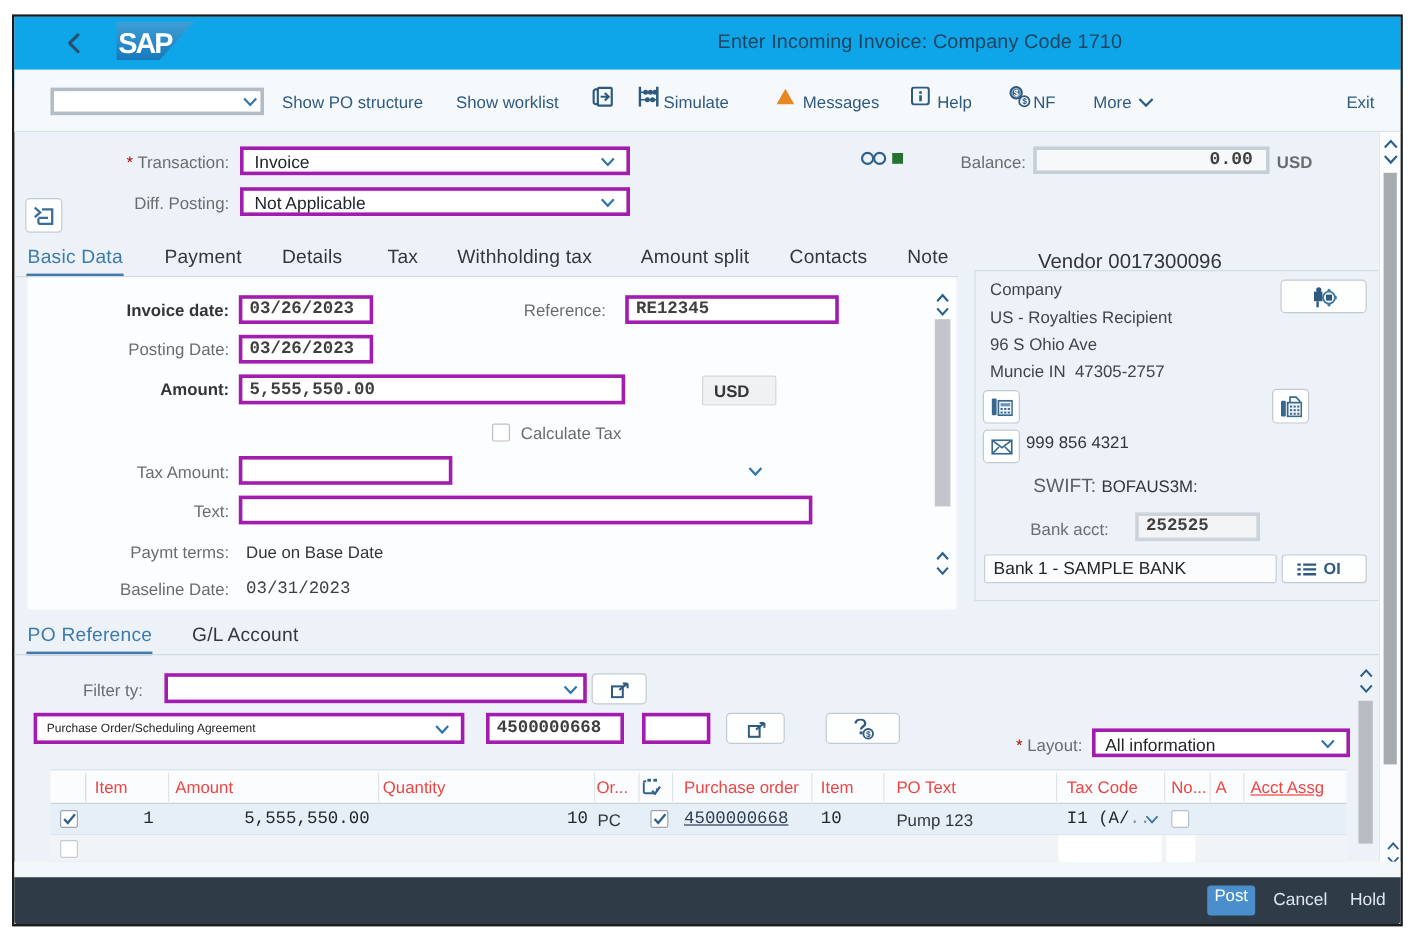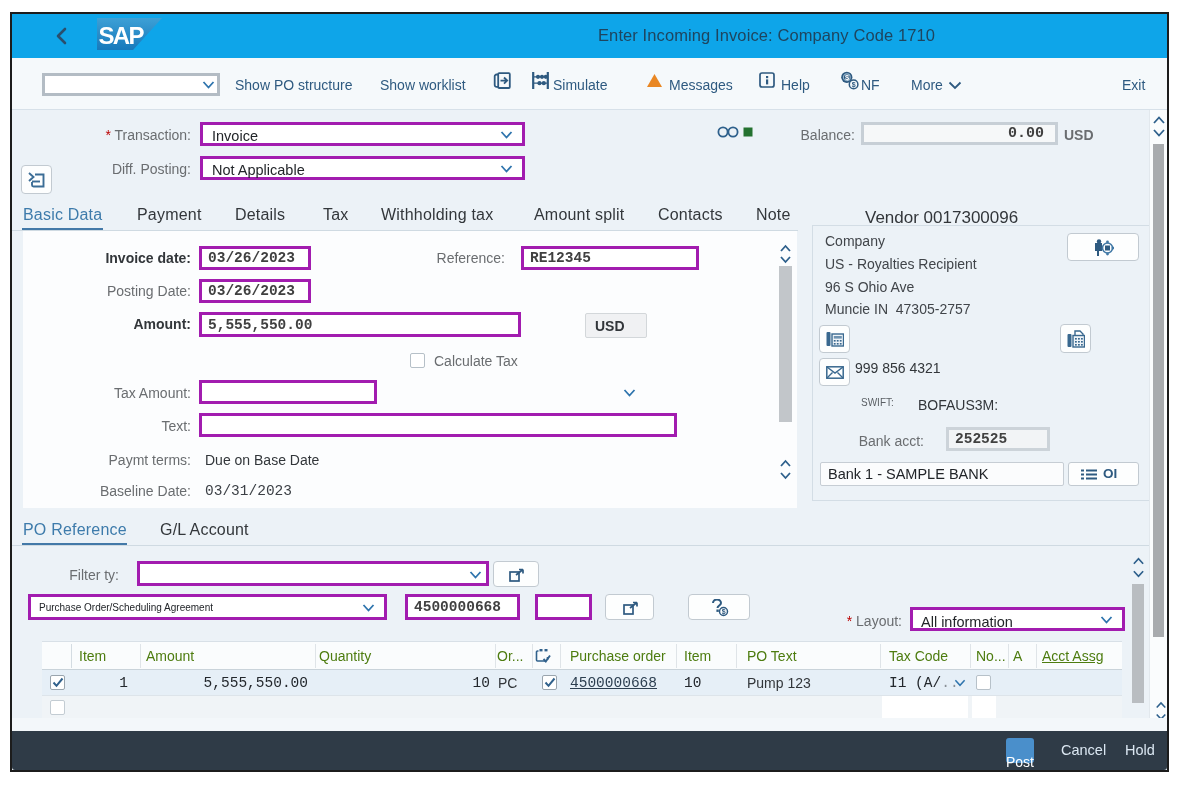--- a/index.html
+++ b/index.html
@@ -226,21 +226,21 @@
             <rect x="14" y="14" width="1.8" height="1.6"></rect>
           </g>
       </svg>
     </div>
     <div class="btn" style="left:807px;top:344px;width:31px;height:28px;">
       <svg style="margin:7px 0 0 6px" width="18" height="13" viewBox="0 0 18 13">
         <rect x="0.8" y="0.8" width="16.4" height="11.4" fill="none" stroke="#39688f" stroke-width="1.5"></rect>
         <path d="M1 1 L9 7 L17 1 M1 12 L6.5 6.5 M17 12 L11.5 6.5" fill="none" stroke="#39688f" stroke-width="1.4"></path>
       </svg>
     </div>
-    <div class="ab" style="left:849px;top:383px;font-size:10px;color:#5a5f64;">SWIFT:</div>
+    <div class="ab" style="left:849px;top:383px;font-size:16px;color:#5a5f64;">SWIFT:</div>
     <div class="ab dk" style="left:906px;top:383px;font-size:14px;">BOFAUS3M:</div>
     <div class="lbl" style="left:822px;top:419px;width:90px;">Bank acct:</div>
     <div class="fld" style="left:934px;top:413px;width:104px;height:24px;background:#f2f4f6;border-color:#ccd3d9;"></div>
     <div class="ab mono" style="left:943px;top:417px;font-size:14.5px;">252525</div>
     <div class="ab" style="left:808px;top:448px;width:244px;height:24px;background:#fbfcfd;border:1px solid #c6cdd4;border-radius:2px;"></div>
     <div class="ab" style="left:816px;top:452px;font-size:14.5px;color:#222529;white-space:nowrap;">Bank 1 - SAMPLE BANK</div>
     <div class="btn" style="left:1056px;top:448px;width:71px;height:24px;border-radius:3px;">
       <svg style="margin:6px 0 0 12px" width="16" height="11" viewBox="0 0 16 11">
         <g stroke="#2e5a80" stroke-width="2">
             <path d="M0 1.5 h3 M5 1.5 h11 M0 5.5 h3 M5 5.5 h11 M0 9.5 h3 M5 9.5 h11"></path>
@@ -287,21 +287,21 @@
       <text x="10.7" y="15" font-size="7" fill="#2e5a80" font-weight="bold">$</text>
     </svg>
   </div>
   <div class="lbl" style="left:790px;top:599px;width:100px;"><span class="star">*</span> Layout:</div>
   <div class="fld" style="left:898px;top:593px;width:215px;height:24px;padding:4px 0 0 8px;font-size:14.5px;color:#222529;">All information</div>
   <svg class="ab" style="left:1088px;top:602px" width="13" height="8" viewBox="0 0 13 8">
       <path d="M1.5 1 L6.5 6.5 L11.5 1" fill="none" stroke="#2e74ad" stroke-width="1.8"></path>
     </svg>
 
   <div class="ab" id="table" style="left:30px;top:627px;width:1080px;height:77px;background:#fafcfd;border-top:1px solid #d8e0e7;">
-    <div class="ab" style="left:0;top:0;width:1080px;height:28px;border-bottom:1px solid #c9d3da;font-size:14px;color:#4d7c0f;">
+    <div class="ab" style="left:0;top:0;width:1080px;height:28px;border-bottom:1px solid #c9d3da;font-size:14px;color:#ef4444;">
         <div class="ab" style="left:29px;top:2px;width:1px;height:24px;background:#d4dce2;"></div>
         <div class="ab" style="left:98px;top:2px;width:1px;height:24px;background:#dfe4e8;"></div>
         <div class="ab" style="left:273px;top:2px;width:1px;height:24px;background:#dfe4e8;"></div>
         <div class="ab" style="left:453px;top:2px;width:1px;height:24px;background:#dfe4e8;"></div>
         <div class="ab" style="left:490px;top:2px;width:1px;height:24px;background:#dfe4e8;"></div>
         <div class="ab" style="left:518px;top:2px;width:1px;height:24px;background:#dfe4e8;"></div>
         <div class="ab" style="left:634px;top:2px;width:1px;height:24px;background:#dfe4e8;"></div>
         <div class="ab" style="left:694px;top:2px;width:1px;height:24px;background:#dfe4e8;"></div>
         <div class="ab" style="left:838px;top:2px;width:1px;height:24px;background:#dfe4e8;"></div>
         <div class="ab" style="left:928px;top:2px;width:1px;height:24px;background:#dfe4e8;"></div>
@@ -374,17 +374,17 @@
   <svg class="ab" style="left:1120px;top:542px" width="13" height="10" viewBox="0 0 14 10">
       <path class="scroll-chev" d="M2 8 L7 2.5 L12 8"></path>
     </svg>
   <svg class="ab" style="left:1120px;top:555px" width="13" height="10" viewBox="0 0 14 10">
       <path class="scroll-chev" d="M2 2 L7 7.5 L12 2"></path>
     </svg>
   <div class="ab" style="left:1120px;top:570px;width:12px;height:119px;background:#b9bdc1;"></div>
 
   <div class="ab" style="left:0;top:704px;width:1155px;height:13px;background:#f3f7fa;"></div>
   <div class="ab" style="left:0;top:717px;width:1155px;height:39px;background:#2f3b47;border-radius:0 0 3px 3px;">
-    <div class="ab" style="left:994px;top:7px;width:28px;height:25px;background:#4a8fcb;border-radius:3px;color:#fff;font-size:14px;text-align:center;padding-top:16px;">Post</div>
+    <div class="ab" style="left:994px;top:7px;width:40px;height:25px;background:#4a8fcb;border-radius:3px;color:#fff;font-size:14px;text-align:center;padding-top:0;">Post</div>
     <div class="ab" style="left:1049px;top:11px;color:#dbe7f2;font-size:14.5px;">Cancel</div>
     <div class="ab" style="left:1113px;top:11px;color:#dbe7f2;font-size:14.5px;">Hold</div>
   </div>
 </div>
 
 </body></html>

